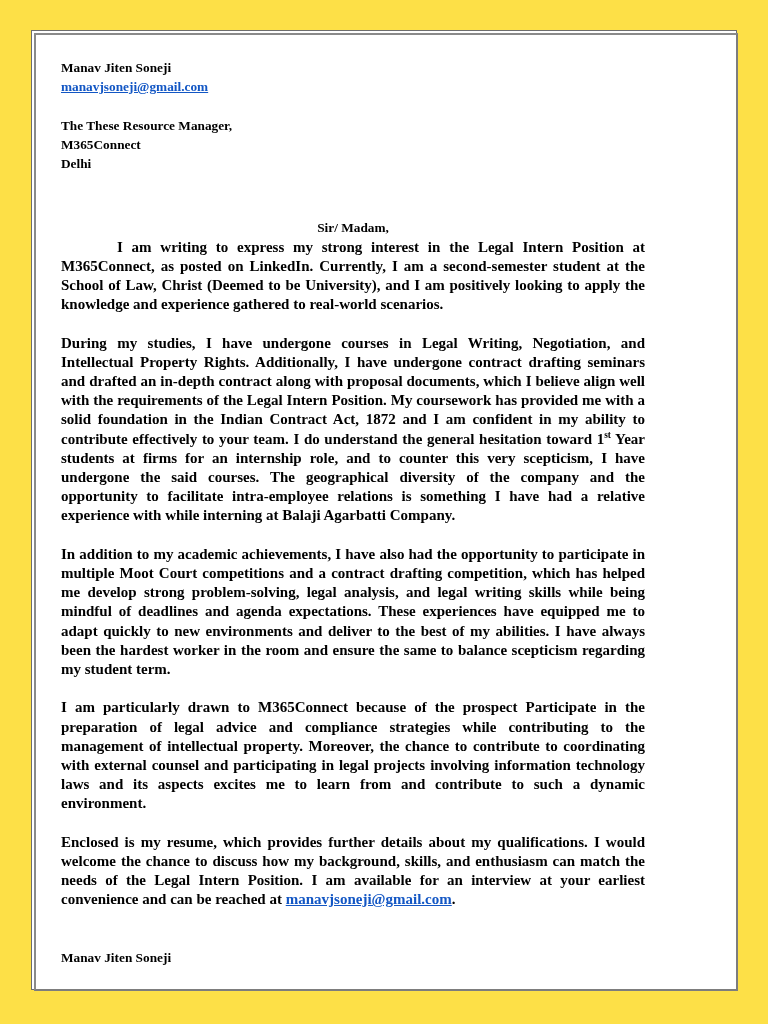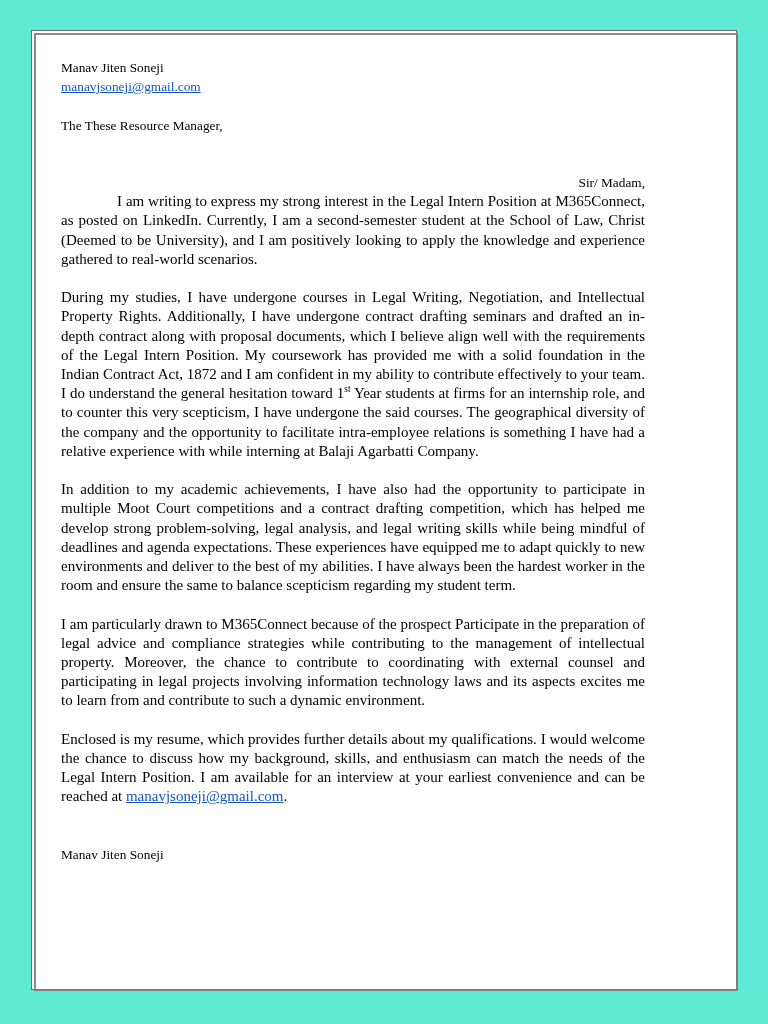--- a/index.html
+++ b/index.html
@@ -14,22 +14,23 @@
     font-family: "Liberation Serif", "DejaVu Serif", serif;
     -webkit-font-smoothing: antialiased;
     overflow: hidden;
   }
 
   
   .page-canvas {
     position: relative;
     width: 768px;
     height: 1024px;
-    background: #5eead4;
+    background: #fde047;
     box-sizing: border-box;
+    font-weight: bold;
   }
 
   .page-border-outer {
     position: absolute;
     left: 31px;
     top: 30px;
     width: 706px;
     height: 960px;
     box-sizing: border-box;
     border: 1px solid #6e6e6e;
@@ -72,22 +73,22 @@
     white-space: pre-wrap;
   }
 
   .email-link {
     color: #1256c4;
     text-decoration: underline;
     cursor: pointer;
   }
 
   .salutation {
-    margin-top: 19px;
-    text-align: right;
+    margin-top: 26px;
+    text-align: center;
   }
 
   p.para {
     margin: 0;
     text-align: justify;
     text-justify: inter-word;
     font-size: 15px;
     line-height: 19.2px;
   }
 
@@ -119,20 +120,22 @@
 
     <div class="sender-block">
       <span class="line">Manav Jiten Soneji</span>
       <span class="line email-link">manavjsoneji@gmail.com</span>
     </div>
 
     <div class="spacer"></div>
 
     <div class="recipient-block">
       <span class="line">The These Resource Manager,</span>
+      <span class="line">M365Connect</span>
+      <span class="line">Delhi</span>
     </div>
 
     <div class="spacer"></div>
 
     <div class="salutation">Sir/ Madam,</div>
 
     <p class="para first-indent">I am writing to express my strong interest in the Legal Intern Position at M365Connect, as posted on LinkedIn. Currently, I am a second-semester student at the School of Law, Christ (Deemed to be University), and I am positively looking to apply the knowledge and experience gathered to real-world scenarios.</p>
 
     <div class="spacer"></div>
 

